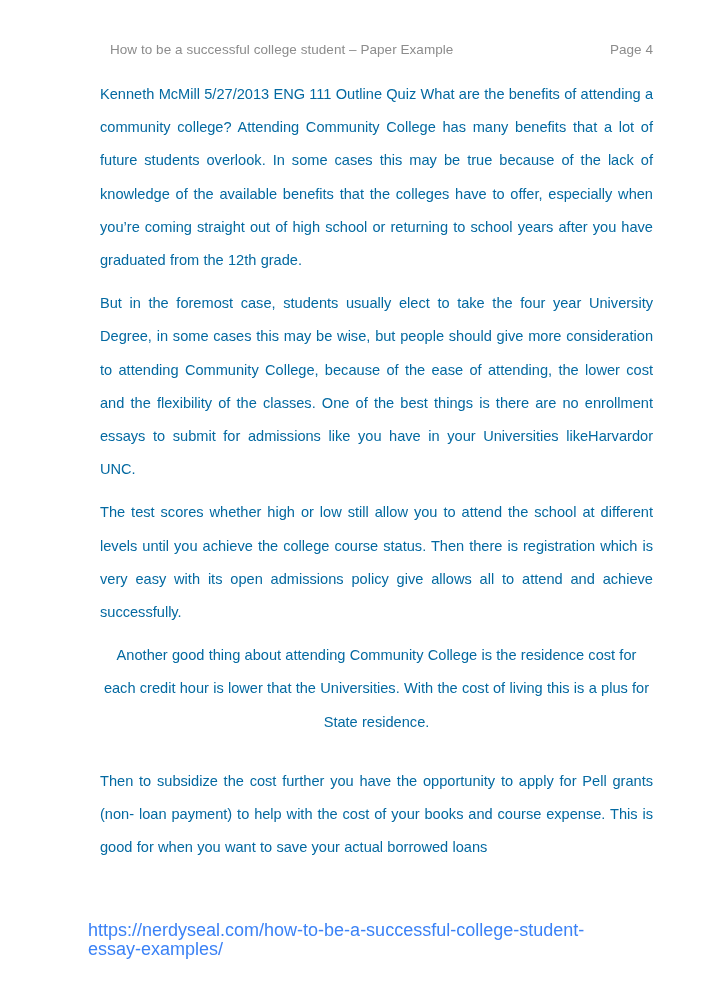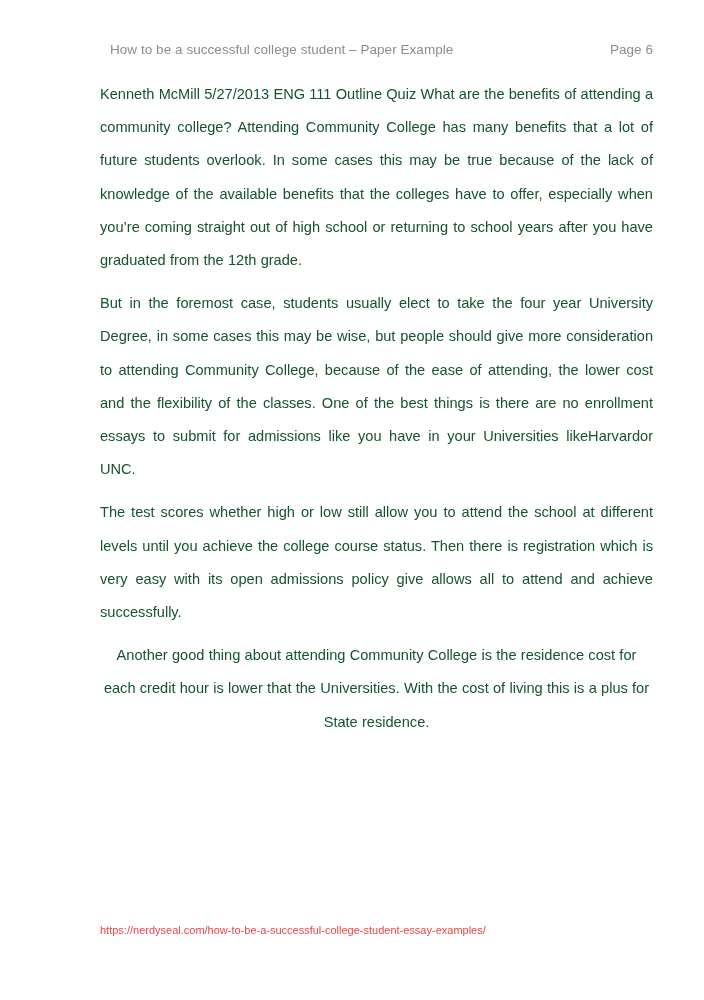--- a/index.html
+++ b/index.html
@@ -54,21 +54,21 @@
   
   .article {
     position: absolute;
     top: 78px;
     left: 100px;
     width: 553px;
   }
 
   .article p {
     margin: 0 0 10px 0;
-    color: #14532d;
+    color: #0369a1;
     font-size: 14.6px;
     line-height: 33.2px;
     text-align: justify;
     text-justify: inter-word;
     word-spacing: 0.2px;
   }
 
   .article p.ragged {
     text-align: left;
   }
@@ -79,42 +79,43 @@
   }
 
   .article p:last-child {
     margin-bottom: 0;
   }
 
   
   .page-footer {
     position: absolute;
     top: 921px;
-    left: 100px;
+    left: 88px;
     width: 500px;
-    color: #ef4444;
-    font-size: 11px;
+    color: #3b82f6;
+    font-size: 18px;
     line-height: 19px;
     word-break: break-word;
   }
 </style>
 </head>
 <body>
 
 <div class="page">
 
   <div class="page-header">
     <span class="doc-title">How to be a successful college student – Paper Example</span>
-    <span class="page-number">Page 6</span>
+    <span class="page-number">Page 4</span>
   </div>
 
   <div class="article">
     <p>Kenneth McMill 5/27/2013 ENG 111 Outline Quiz What are the benefits of attending a community college? Attending Community College has many benefits that a lot of future students overlook. In some cases this may be true because of the lack of knowledge of the available benefits that the colleges have to offer, especially when you’re coming straight out of high school or returning to school years after you have graduated from the 12th grade.</p>
     <p>But in the foremost case, students usually elect to take the four year University Degree, in some cases this may be wise, but people should give more consideration to attending Community College, because of the ease of attending, the lower cost and the flexibility of the classes. One of the best things is there are no enrollment essays to submit for admissions like you have in your Universities likeHarvardor UNC.</p>
     <p>The test scores whether high or low still allow you to attend the school at different levels until you achieve the college course status. Then there is registration which is very easy with its open admissions policy give allows all to attend and achieve successfully.</p>
     <p class="ragged gap-after">Another good thing about attending Community College is the residence cost for each credit hour is lower that the Universities. With the cost of living this is a plus for State residence.</p>
+    <p>Then to subsidize the cost further you have the opportunity to apply for Pell grants (non- loan payment) to help with the cost of your books and course expense. This is good for when you want to save your actual borrowed loans</p>
   </div>
 
   <div class="page-footer">
     <span>https://nerdyseal.com/how-to-be-a-successful-college-student-essay-examples/</span>
   </div>
 
 </div>
 
 </body></html>

